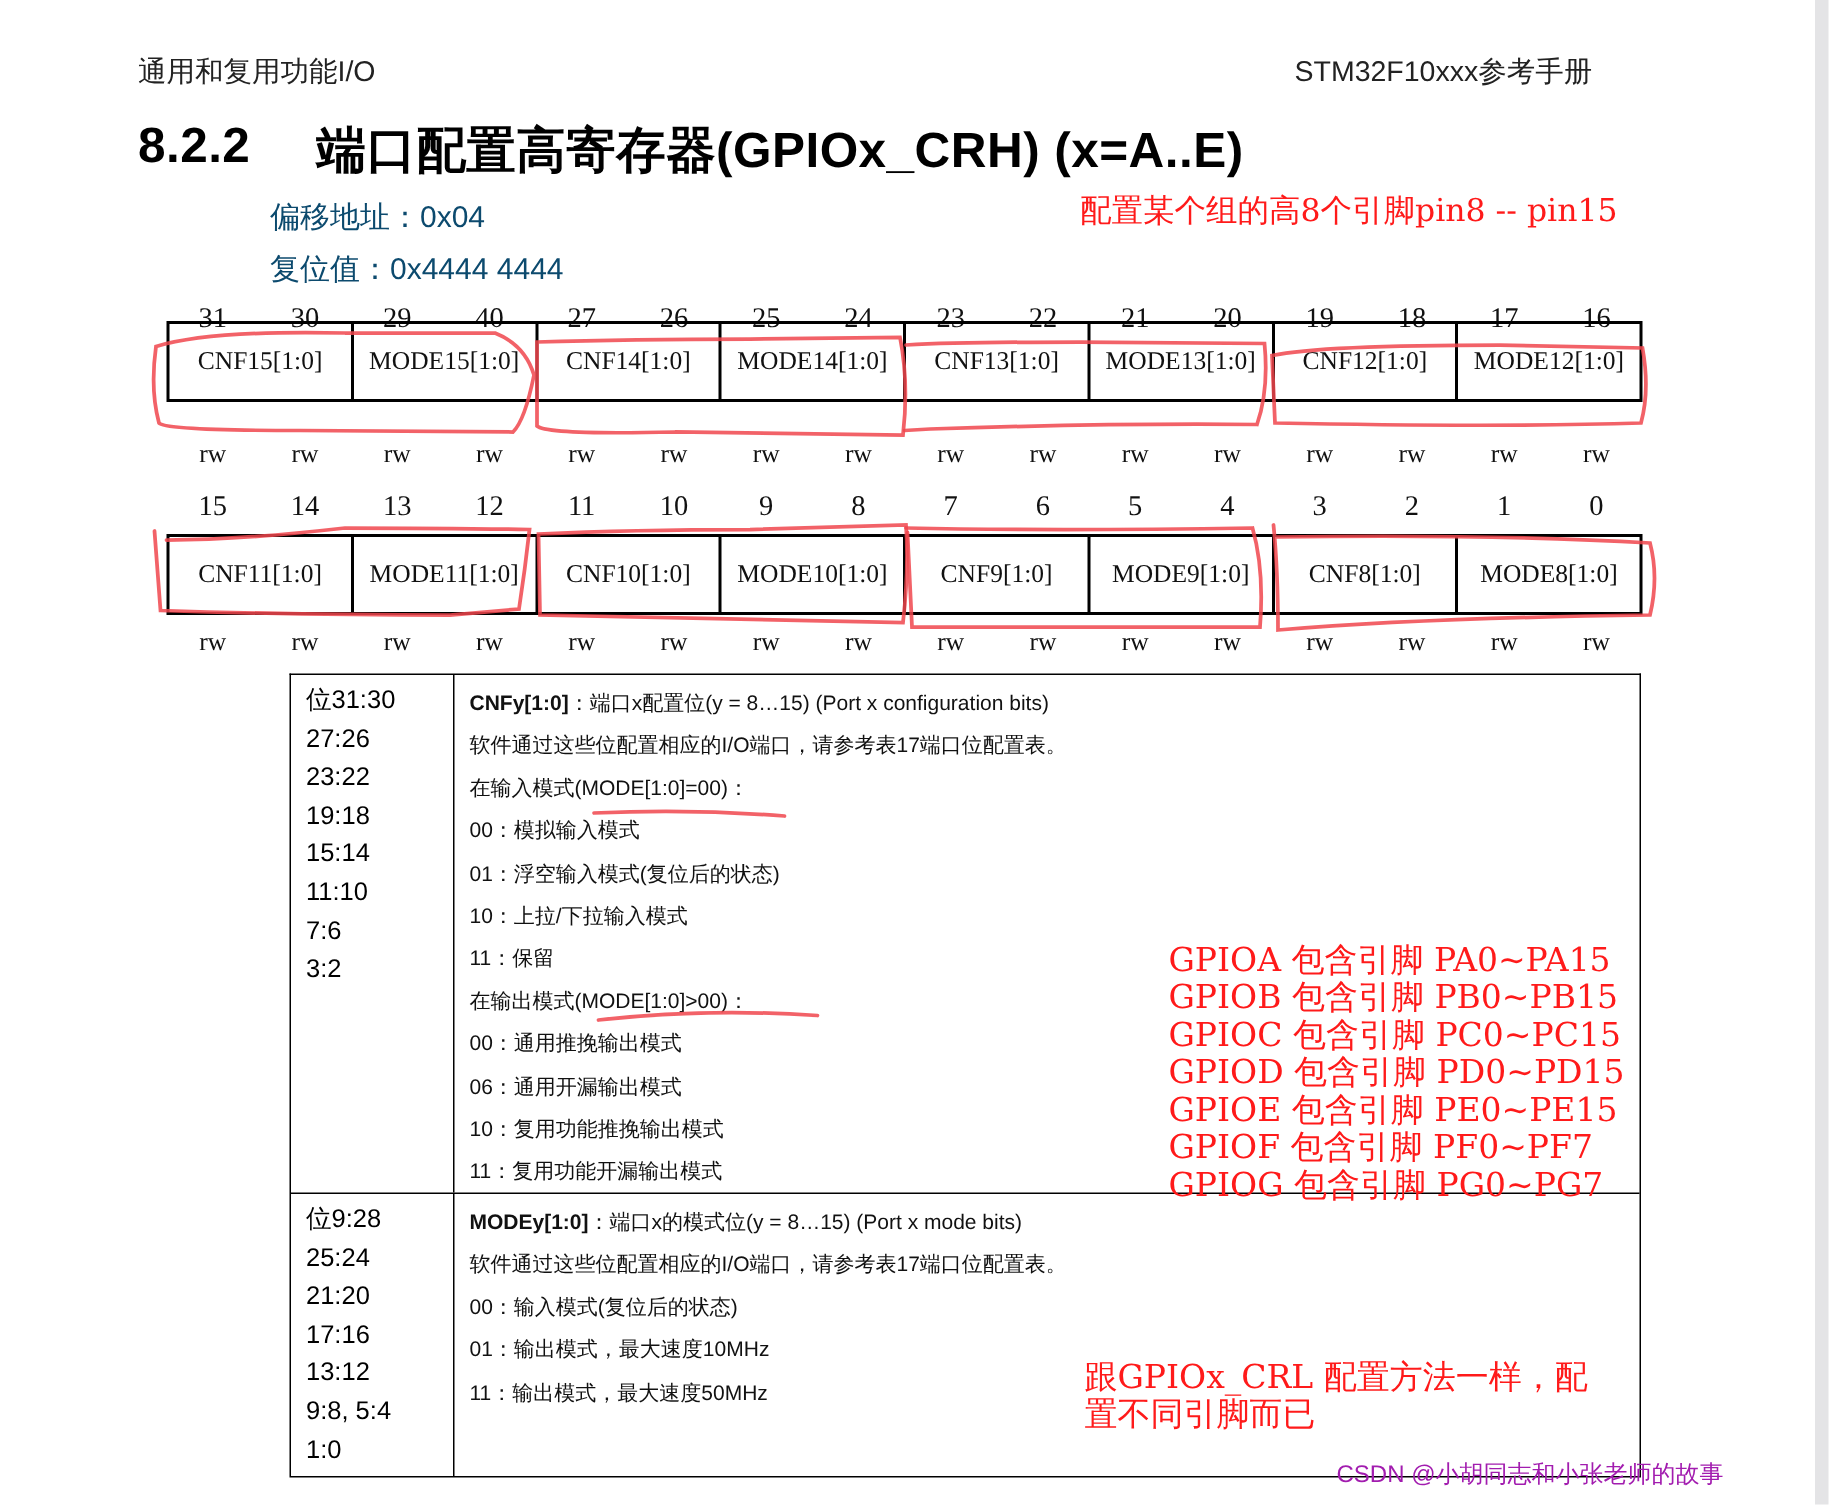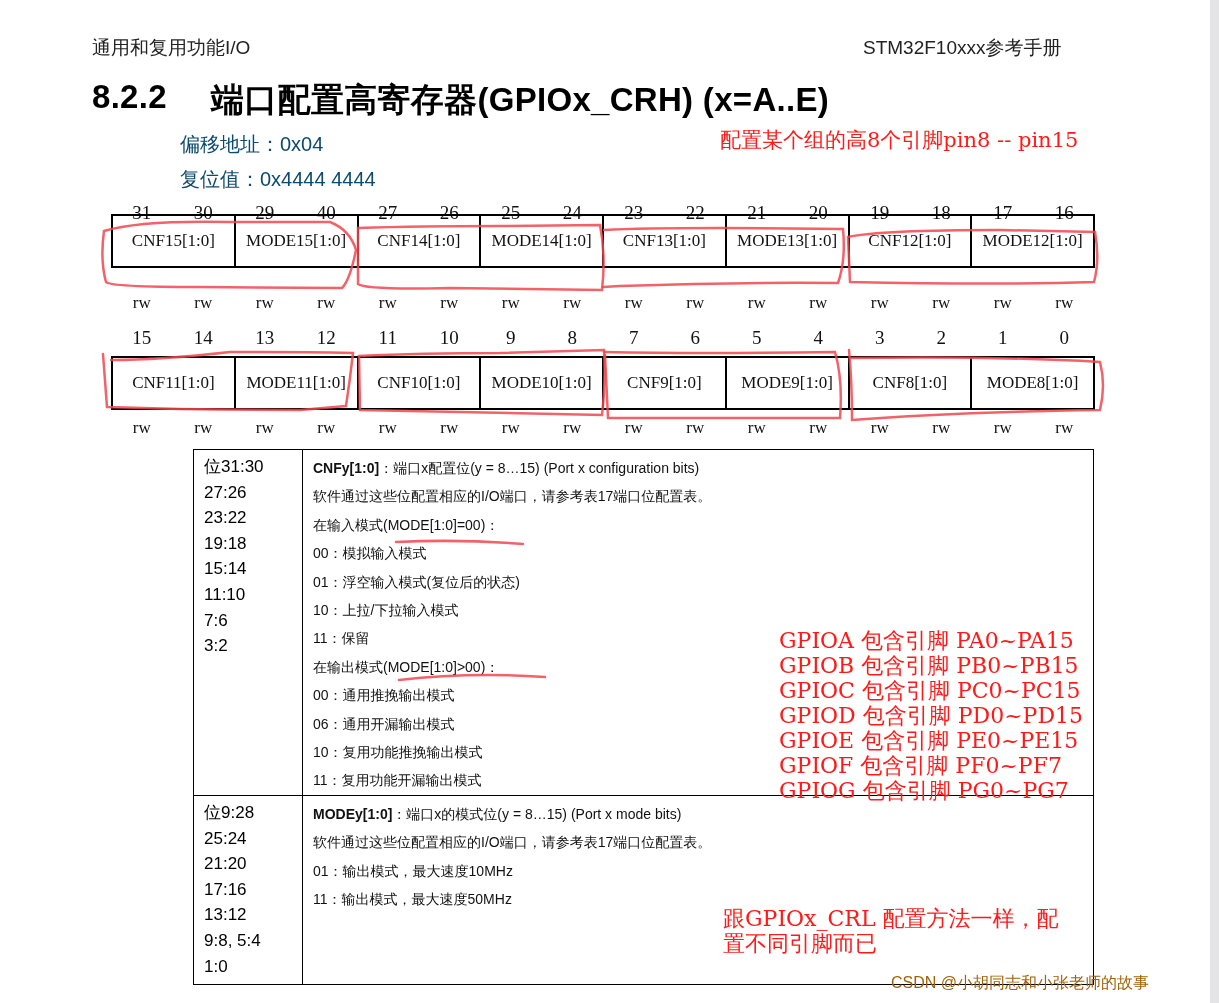--- a/index.html
+++ b/index.html
@@ -26,21 +26,21 @@
 
   
   .desc { position:absolute; left:193px; width:899px; border:1px solid #000; border-bottom:none; }
   .drow { display:flex; border-bottom:1px solid #000; }
   .dbits { width:98px; border-right:1px solid #000; padding:4px 0 0 10px; font-size:17px; line-height:25.6px; }
   .dtext { flex:1; padding:4px 0 0 10px; font-size:14px; line-height:28.4px; color:#111; }
   .dtext b { font-weight:bold; }
 
   
   svg.ann { position:absolute; left:0; top:0; pointer-events:none; }
-  .watermark { position:absolute; left:891px; top:973px; font-size:16px; color:#a16207; white-space:nowrap; }
+  .watermark { position:absolute; left:891px; top:973px; font-size:16px; color:#a21caf; white-space:nowrap; }
 </style>
 </head>
 <body>
 
 <div class="scroll-strip"></div>
 
 <div class="abs hdr" style="left:92px;top:35px;">通用和复用功能I/O</div>
 <div class="abs hdr" style="left:863px;top:35px;">STM32F10xxx参考手册</div>
 
 <div class="abs h1" style="left:92px;top:78px;">8.2.2</div>
@@ -182,20 +182,21 @@
       <div>25:24</div>
       <div>21:20</div>
       <div>17:16</div>
       <div>13:12</div>
       <div>9:8, 5:4</div>
       <div>1:0</div>
     </div>
     <div class="dtext">
       <div><b>MODEy[1:0]</b><span>：端口x的模式位(y = 8…15) (Port x mode bits)</span></div>
       <div>软件通过这些位配置相应的I/O端口，请参考表17端口位配置表。</div>
+      <div>00：输入模式(复位后的状态)</div>
       <div>01：输出模式，最大速度10MHz</div>
       <div>11：输出模式，最大速度50MHz</div>
     </div>
   </div>
 </div>
 
 <div class="abs red" style="left:779px;top:596px;font-size:22px;line-height:25px;margin-top:32px;">
   <div>GPIOA 包含引脚 PA0~PA15</div>
   <div>GPIOB 包含引脚 PB0~PB15</div>
   <div>GPIOC 包含引脚 PC0~PC15</div>

